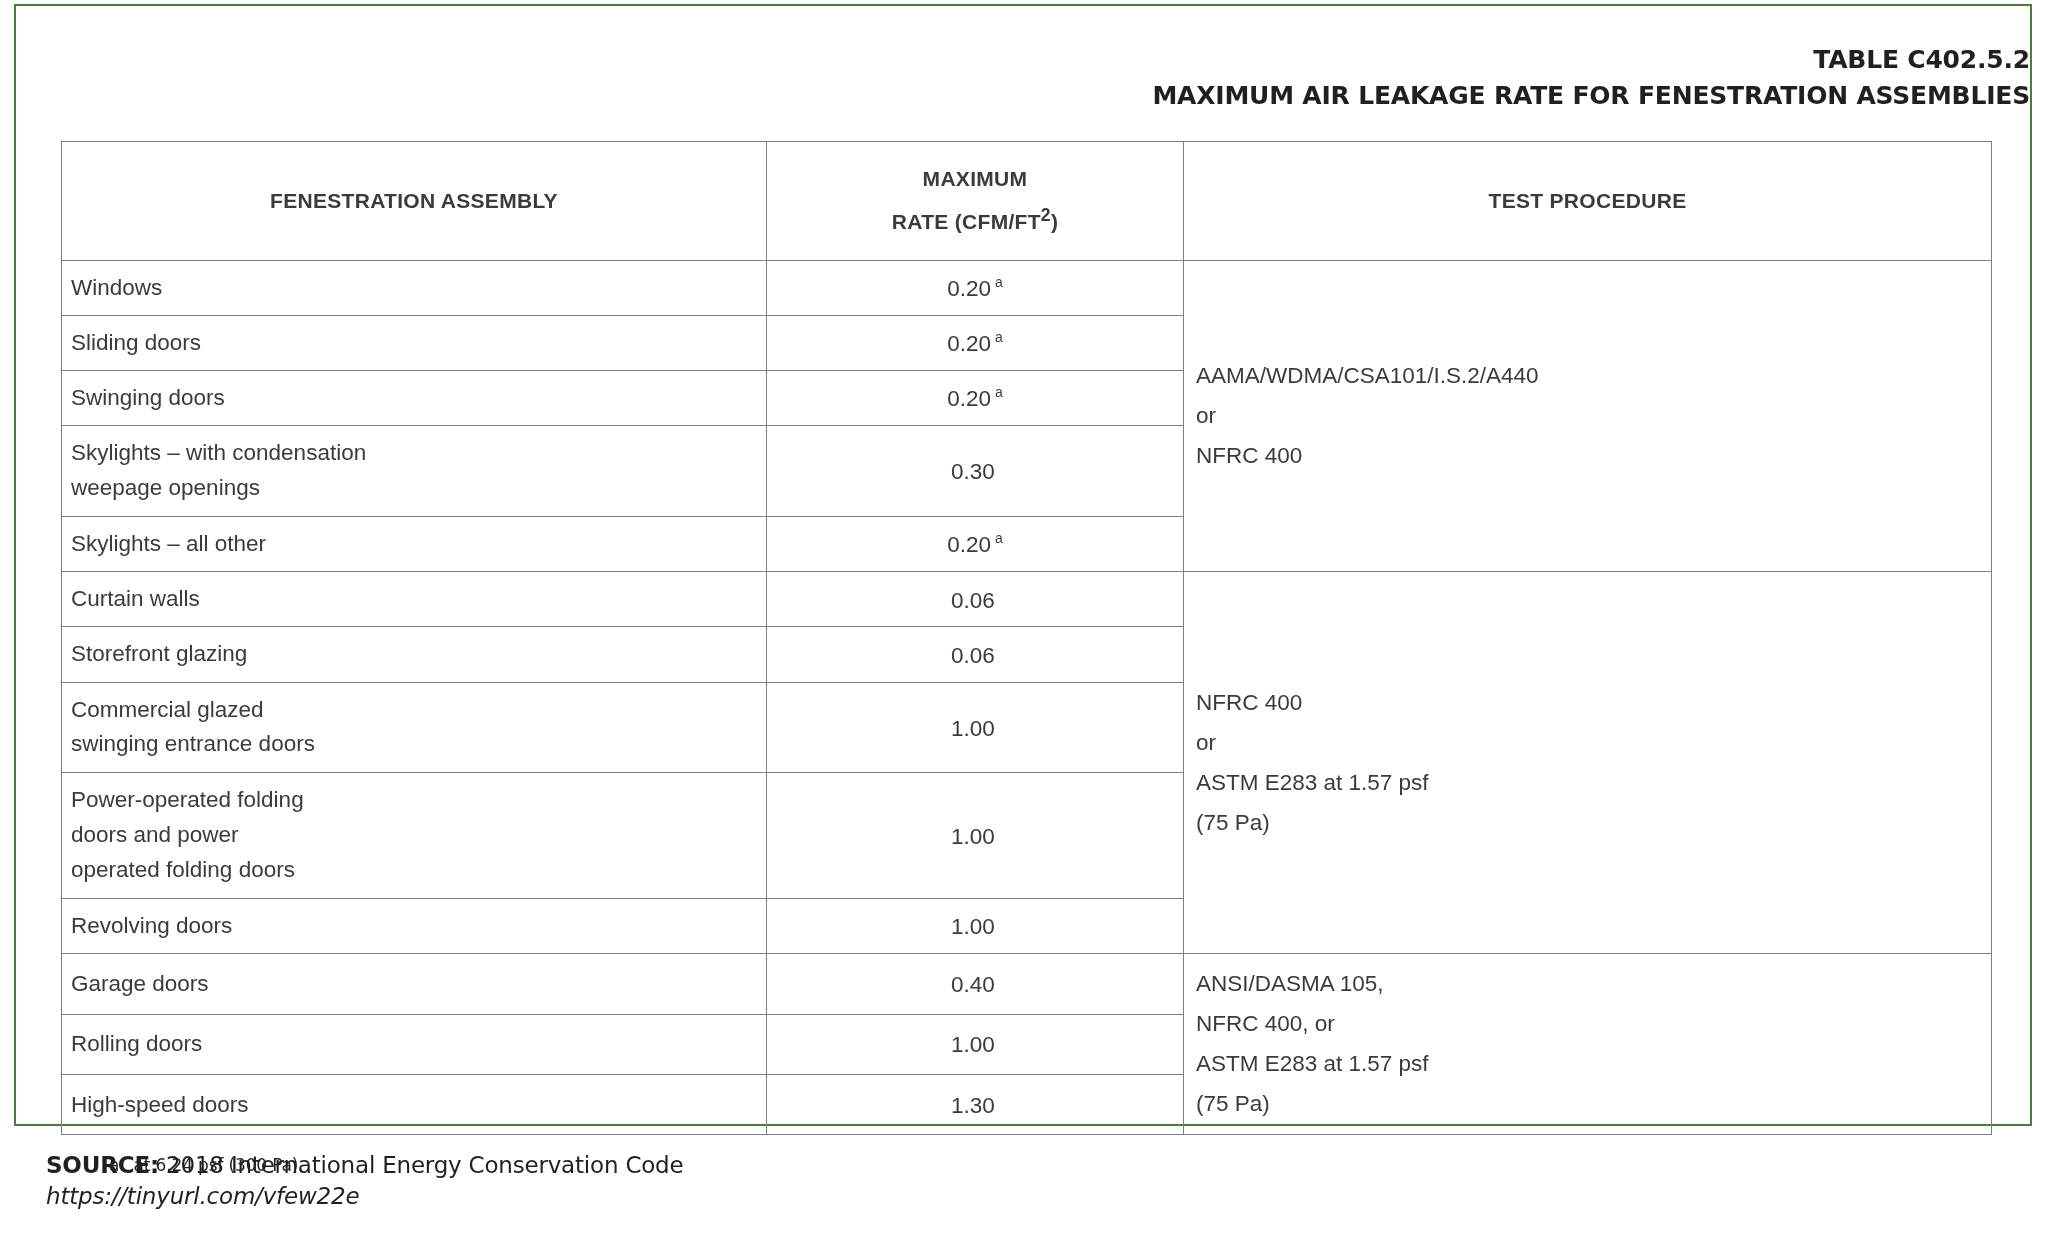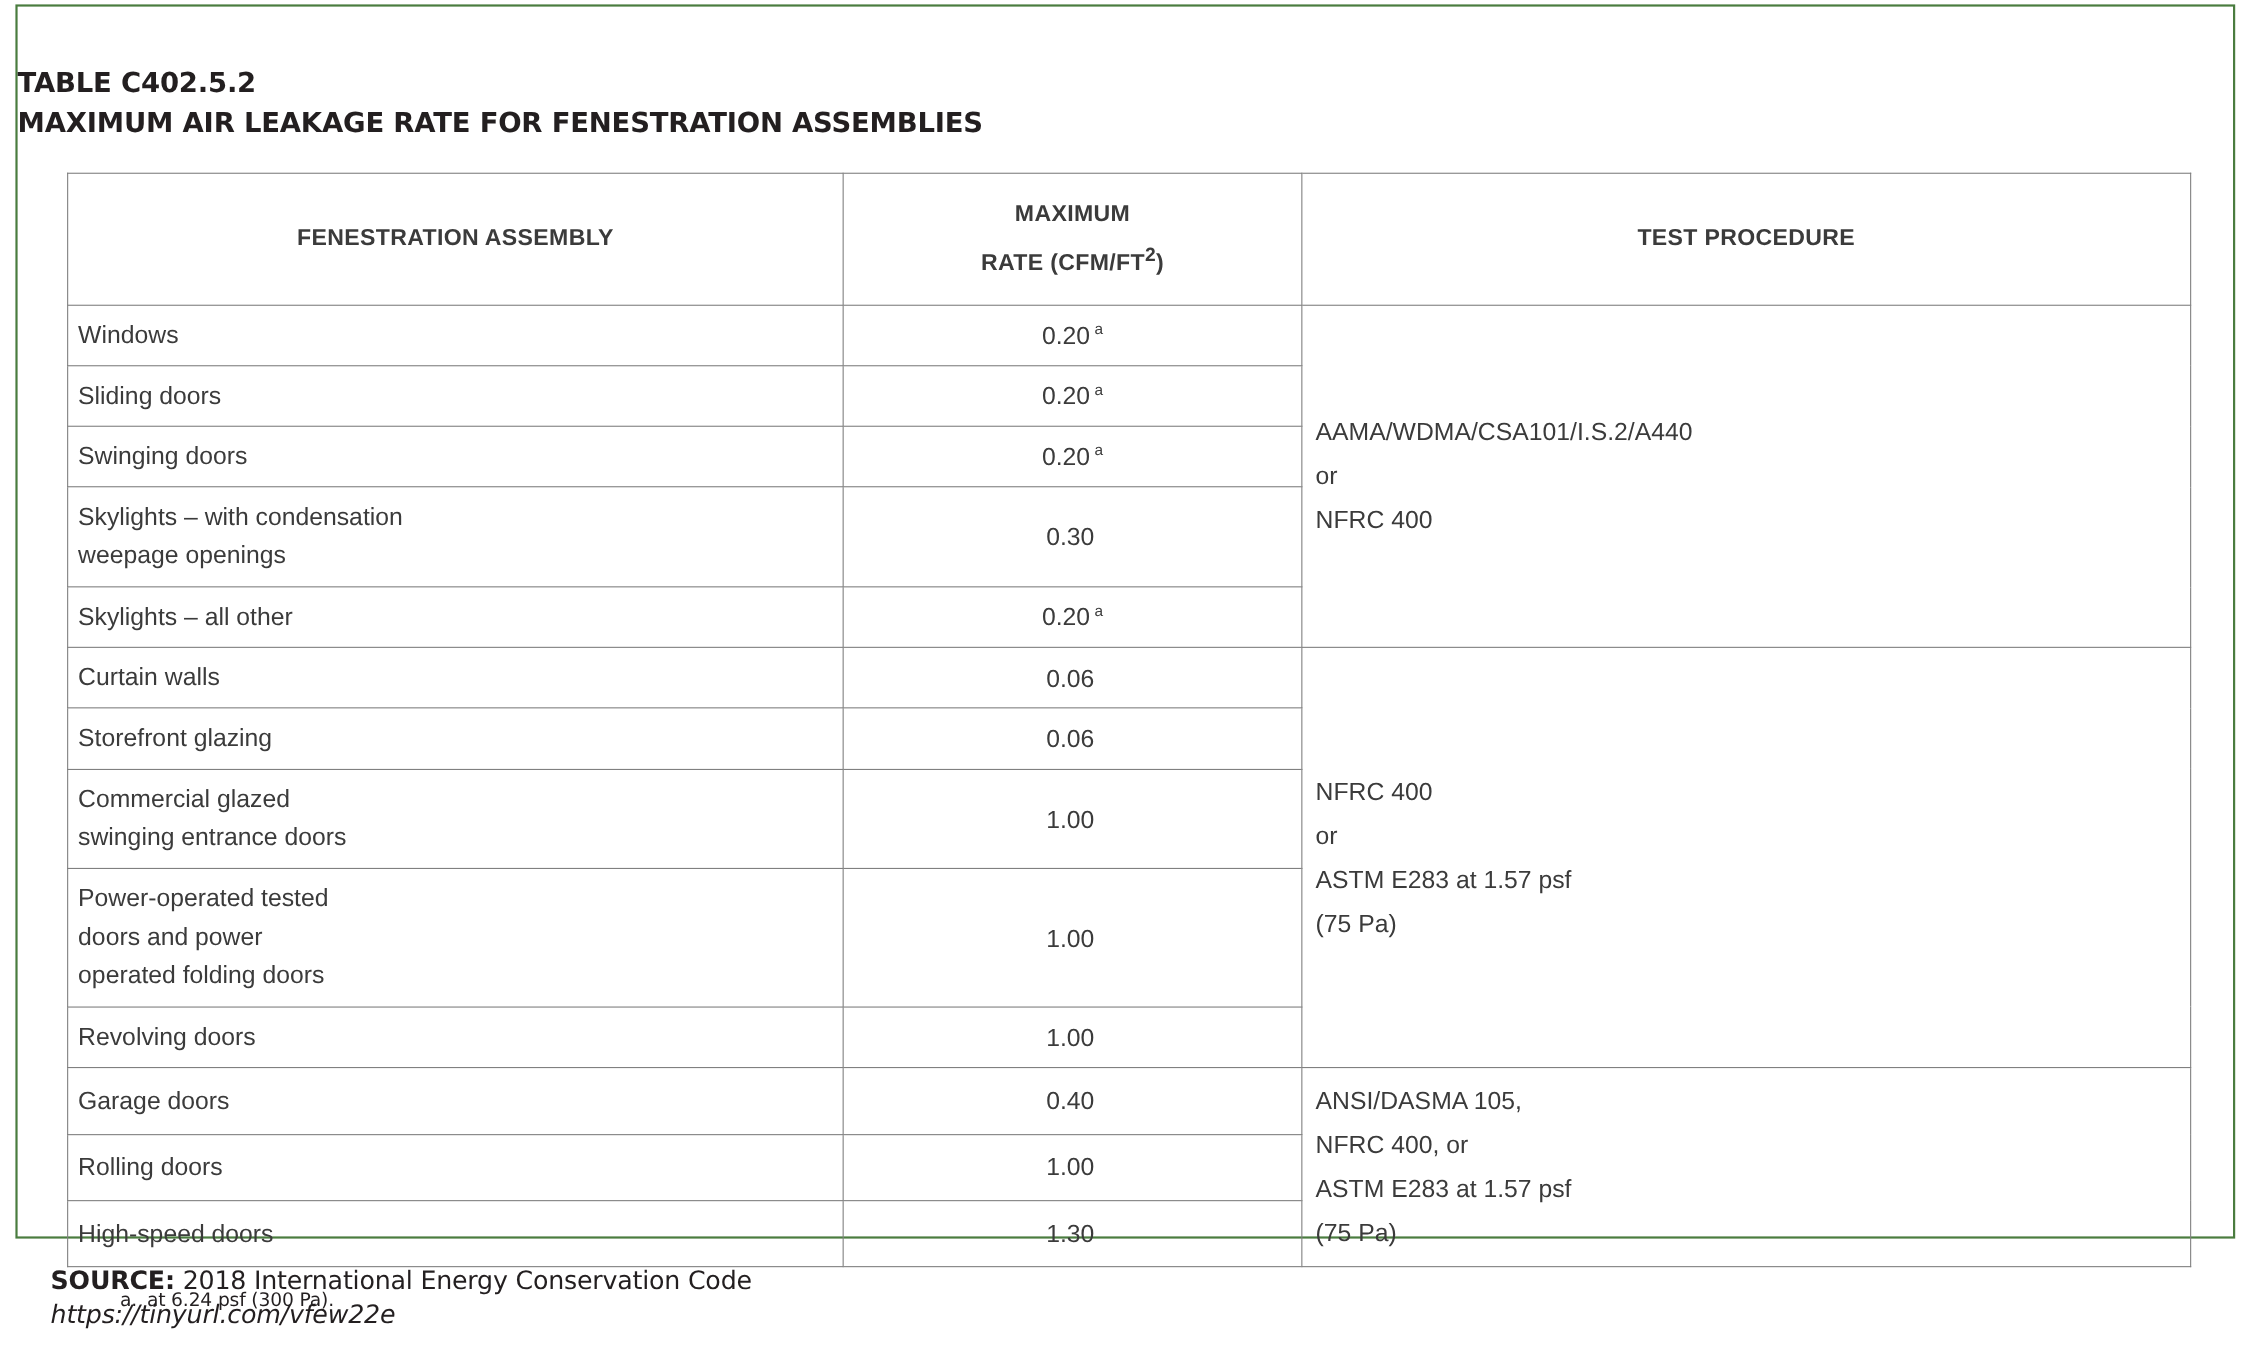--- a/index.html
+++ b/index.html
@@ -23,22 +23,23 @@
     top: 4px;
     width: 2018px;
     height: 1122px;
     border: 2px solid #4a7c3f;
     box-sizing: border-box;
     background: #ffffff;
   }
 
   
   .title-block {
-    text-align: left;
-    padding-top: 52px;
+    text-align: right;
+    padding-top: 36px;
+    margin-left: 30px;
   }
   .title-line {
     font-family: "DejaVu Sans", sans-serif;
     font-size: 25px;
     font-weight: 600;
     letter-spacing: -0.2px;
     color: #231f20;
     line-height: 1.42;
   }
 
@@ -234,21 +235,21 @@
         <tr class="row-tall">
           <td class="assembly">
             <span>Commercial glazed</span><br>
             <span>swinging entrance doors</span>
           </td>
           <td class="rate"><span>1.00</span><sup></sup></td>
         </tr>
 
         <tr class="row-tall">
           <td class="assembly">
-            <span>Power-operated tested</span><br>
+            <span>Power-operated folding</span><br>
             <span>doors and power</span><br>
             <span>operated folding doors</span>
           </td>
           <td class="rate"><span>1.00</span><sup></sup></td>
         </tr>
 
         <tr>
           <td class="assembly">Revolving doors</td>
           <td class="rate"><span>1.00</span><sup></sup></td>
         </tr>

